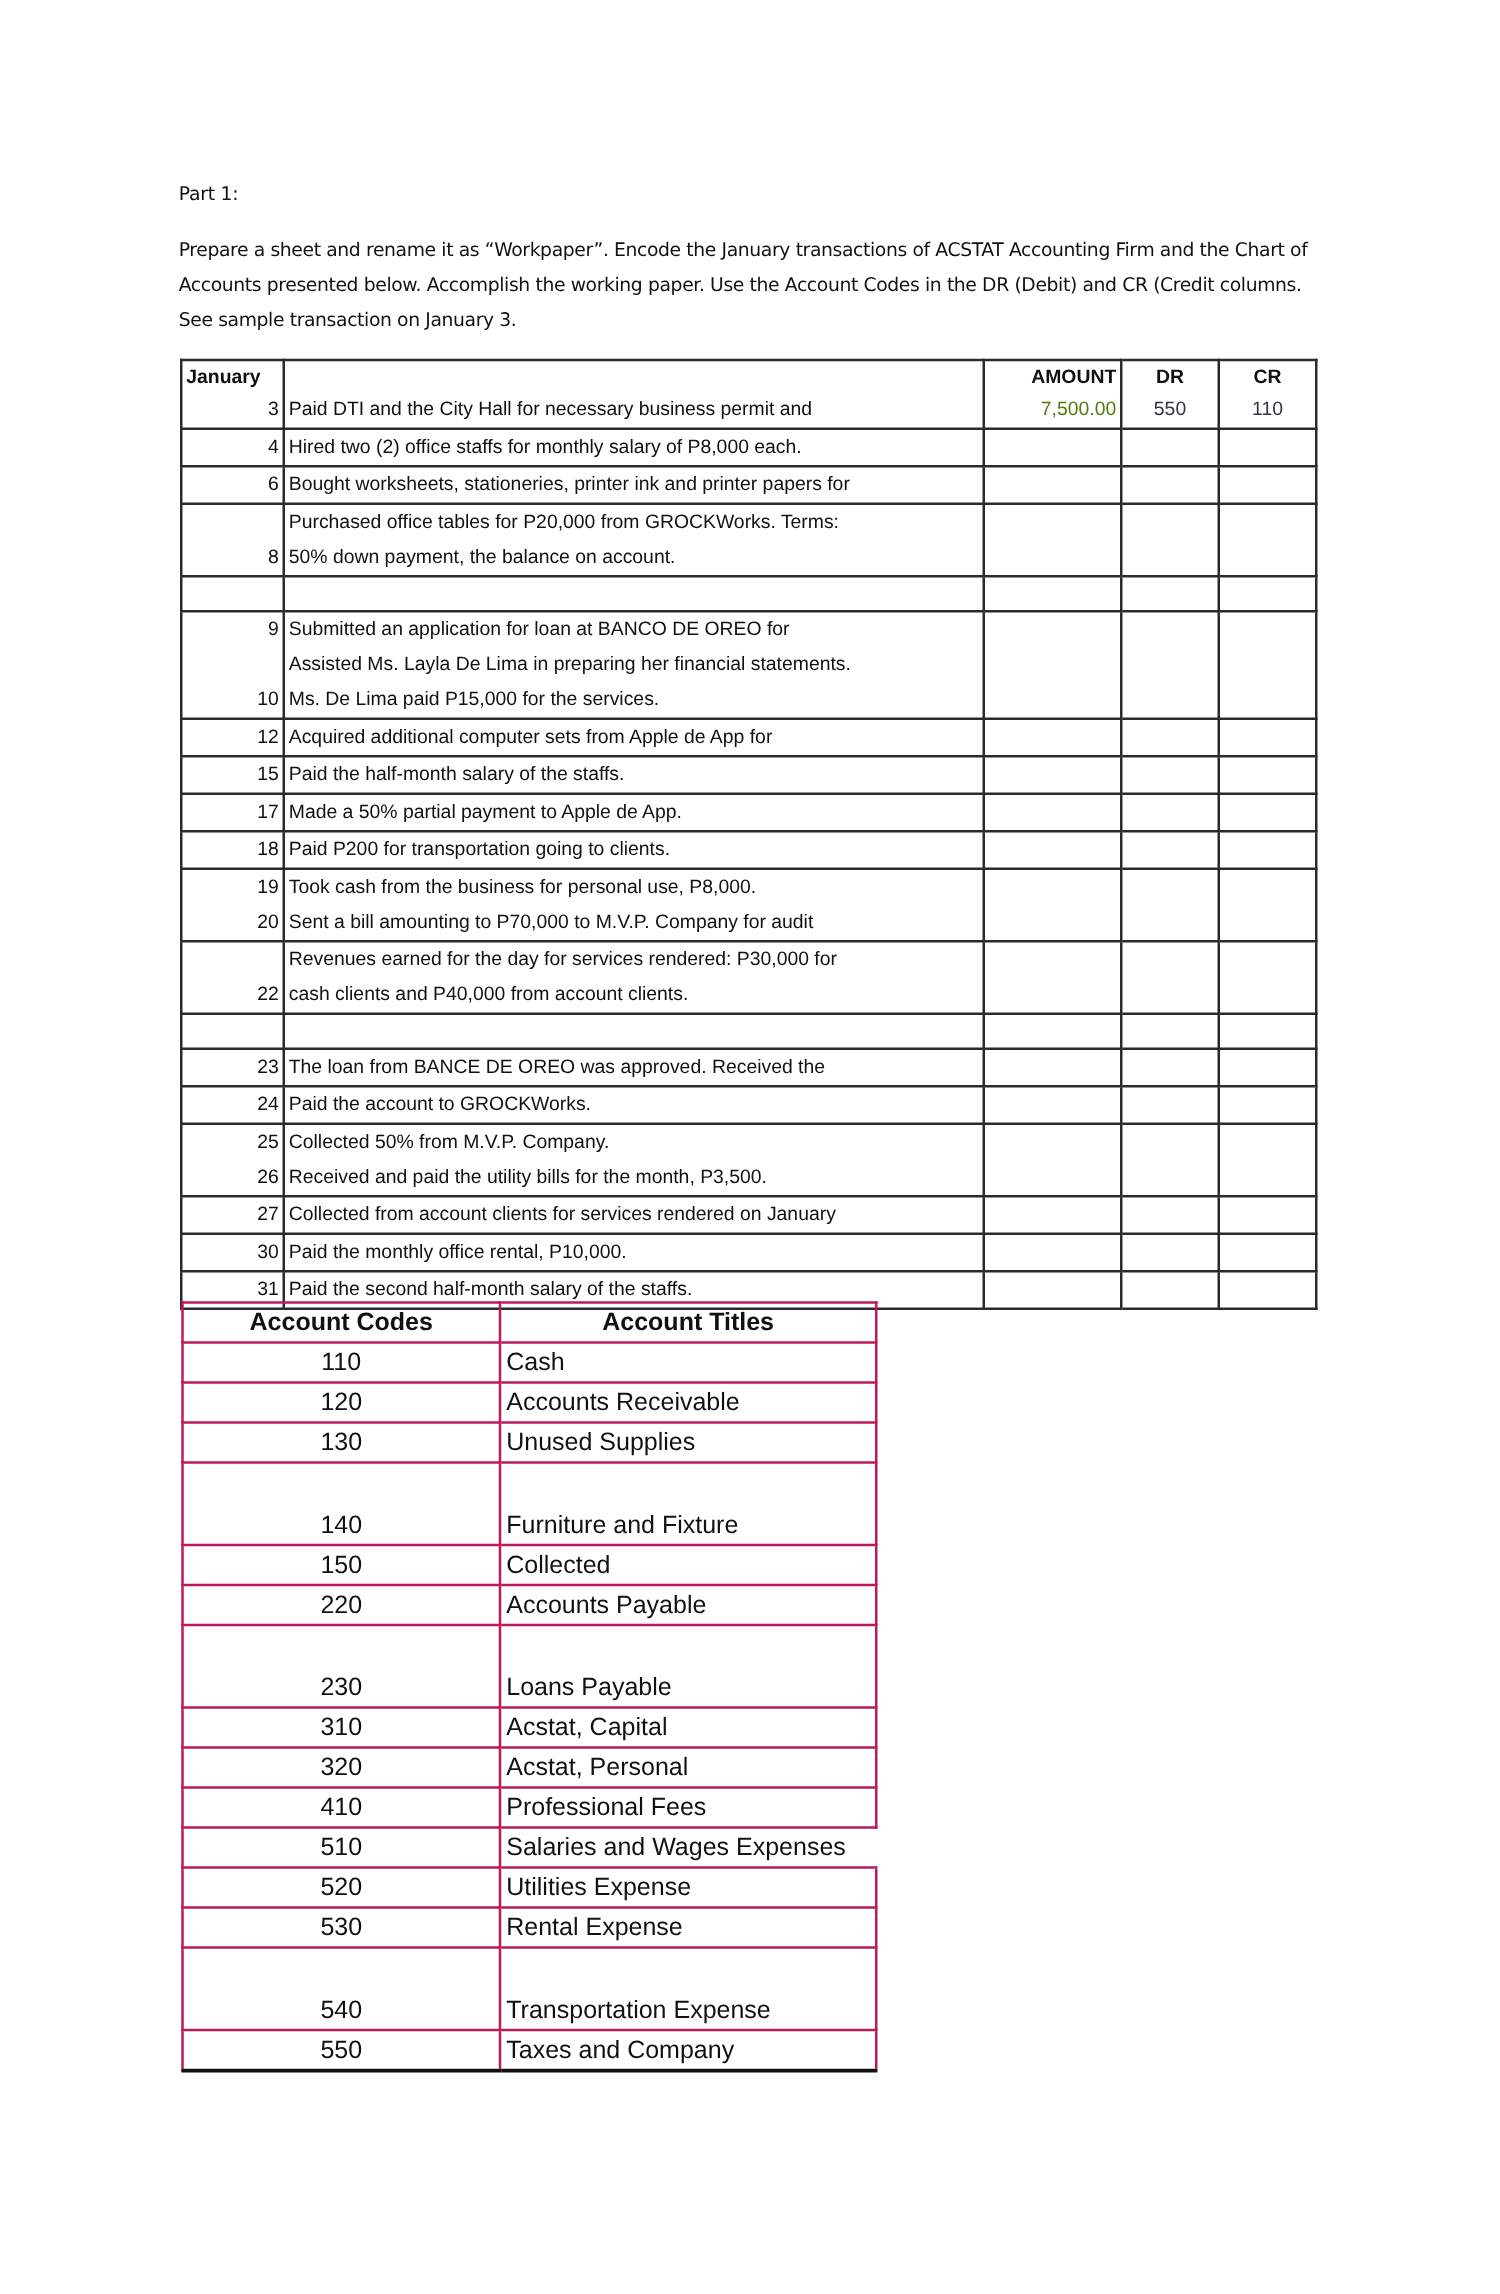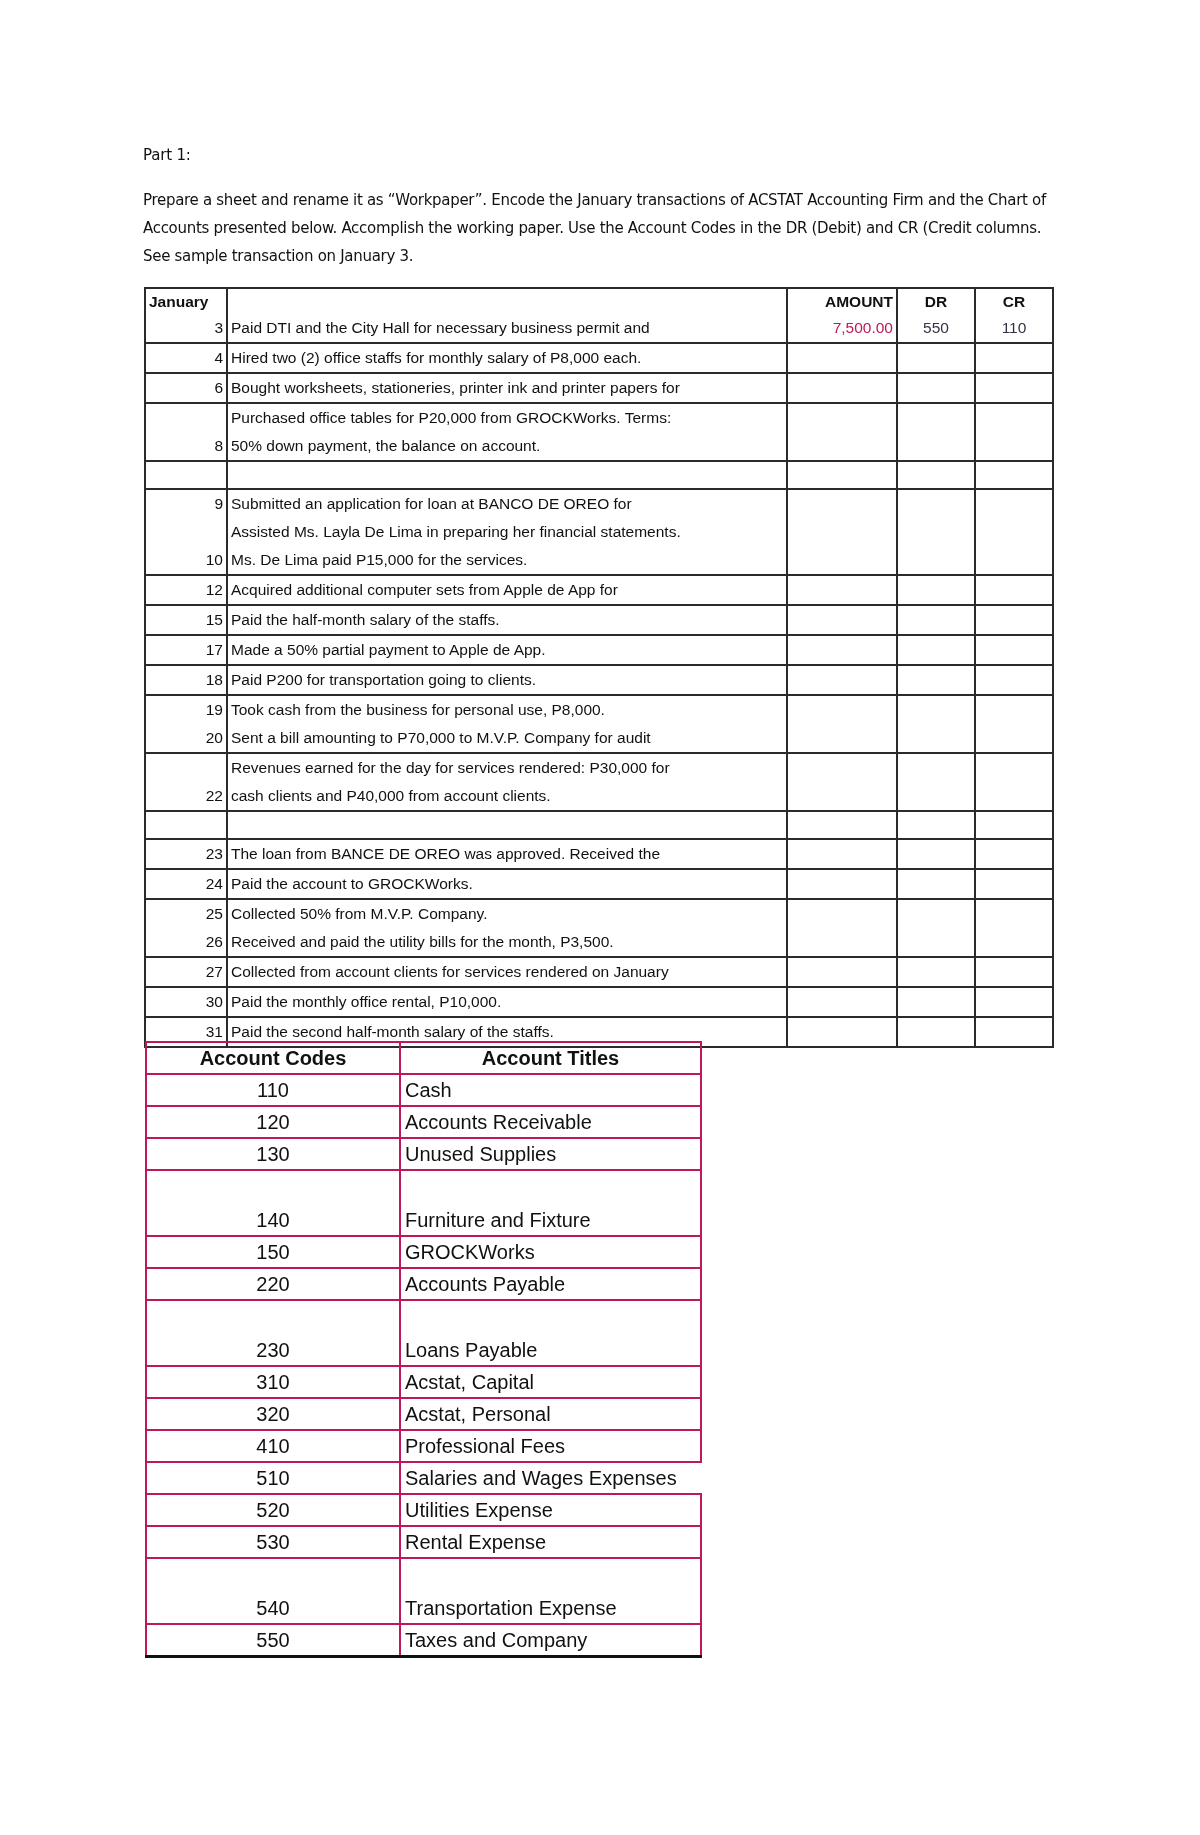--- a/index.html
+++ b/index.html
@@ -62,21 +62,21 @@
     <tr style="height:55px">
       <td class="day" style="vertical-align:top">
         <span class="hdr-bold" style="text-align:left">January</span>
         <span style="display:block;line-height:26px">3</span>
       </td>
       <td>
           <span class="desc-line">Paid DTI and the City Hall for necessary business permit and</span>
         </td>
       <td class="hcell amt">
         <span class="top">AMOUNT</span>
-        <span class="bot" style="color:#be185d">7,500.00</span>
+        <span class="bot" style="color:#4d7c0f">7,500.00</span>
       </td>
       <td class="hcell">
         <span class="top">DR</span>
         <span class="bot" style="text-align:center;color:#334">550</span>
       </td>
       <td class="hcell">
         <span class="top">CR</span>
         <span class="bot" style="text-align:center;color:#334">110</span>
       </td>
     </tr>
@@ -276,21 +276,21 @@
     <tr>
       <td class="code">130</td>
       <td class="title">Unused Supplies</td>
     </tr>
     <tr class="tall">
       <td class="code">140</td>
       <td class="title">Furniture and Fixture</td>
     </tr>
     <tr>
       <td class="code">150</td>
-      <td class="title">GROCKWorks</td>
+      <td class="title">Collected</td>
     </tr>
     <tr>
       <td class="code">220</td>
       <td class="title">Accounts Payable</td>
     </tr>
     <tr class="tall">
       <td class="code">230</td>
       <td class="title">Loans Payable</td>
     </tr>
     <tr>

